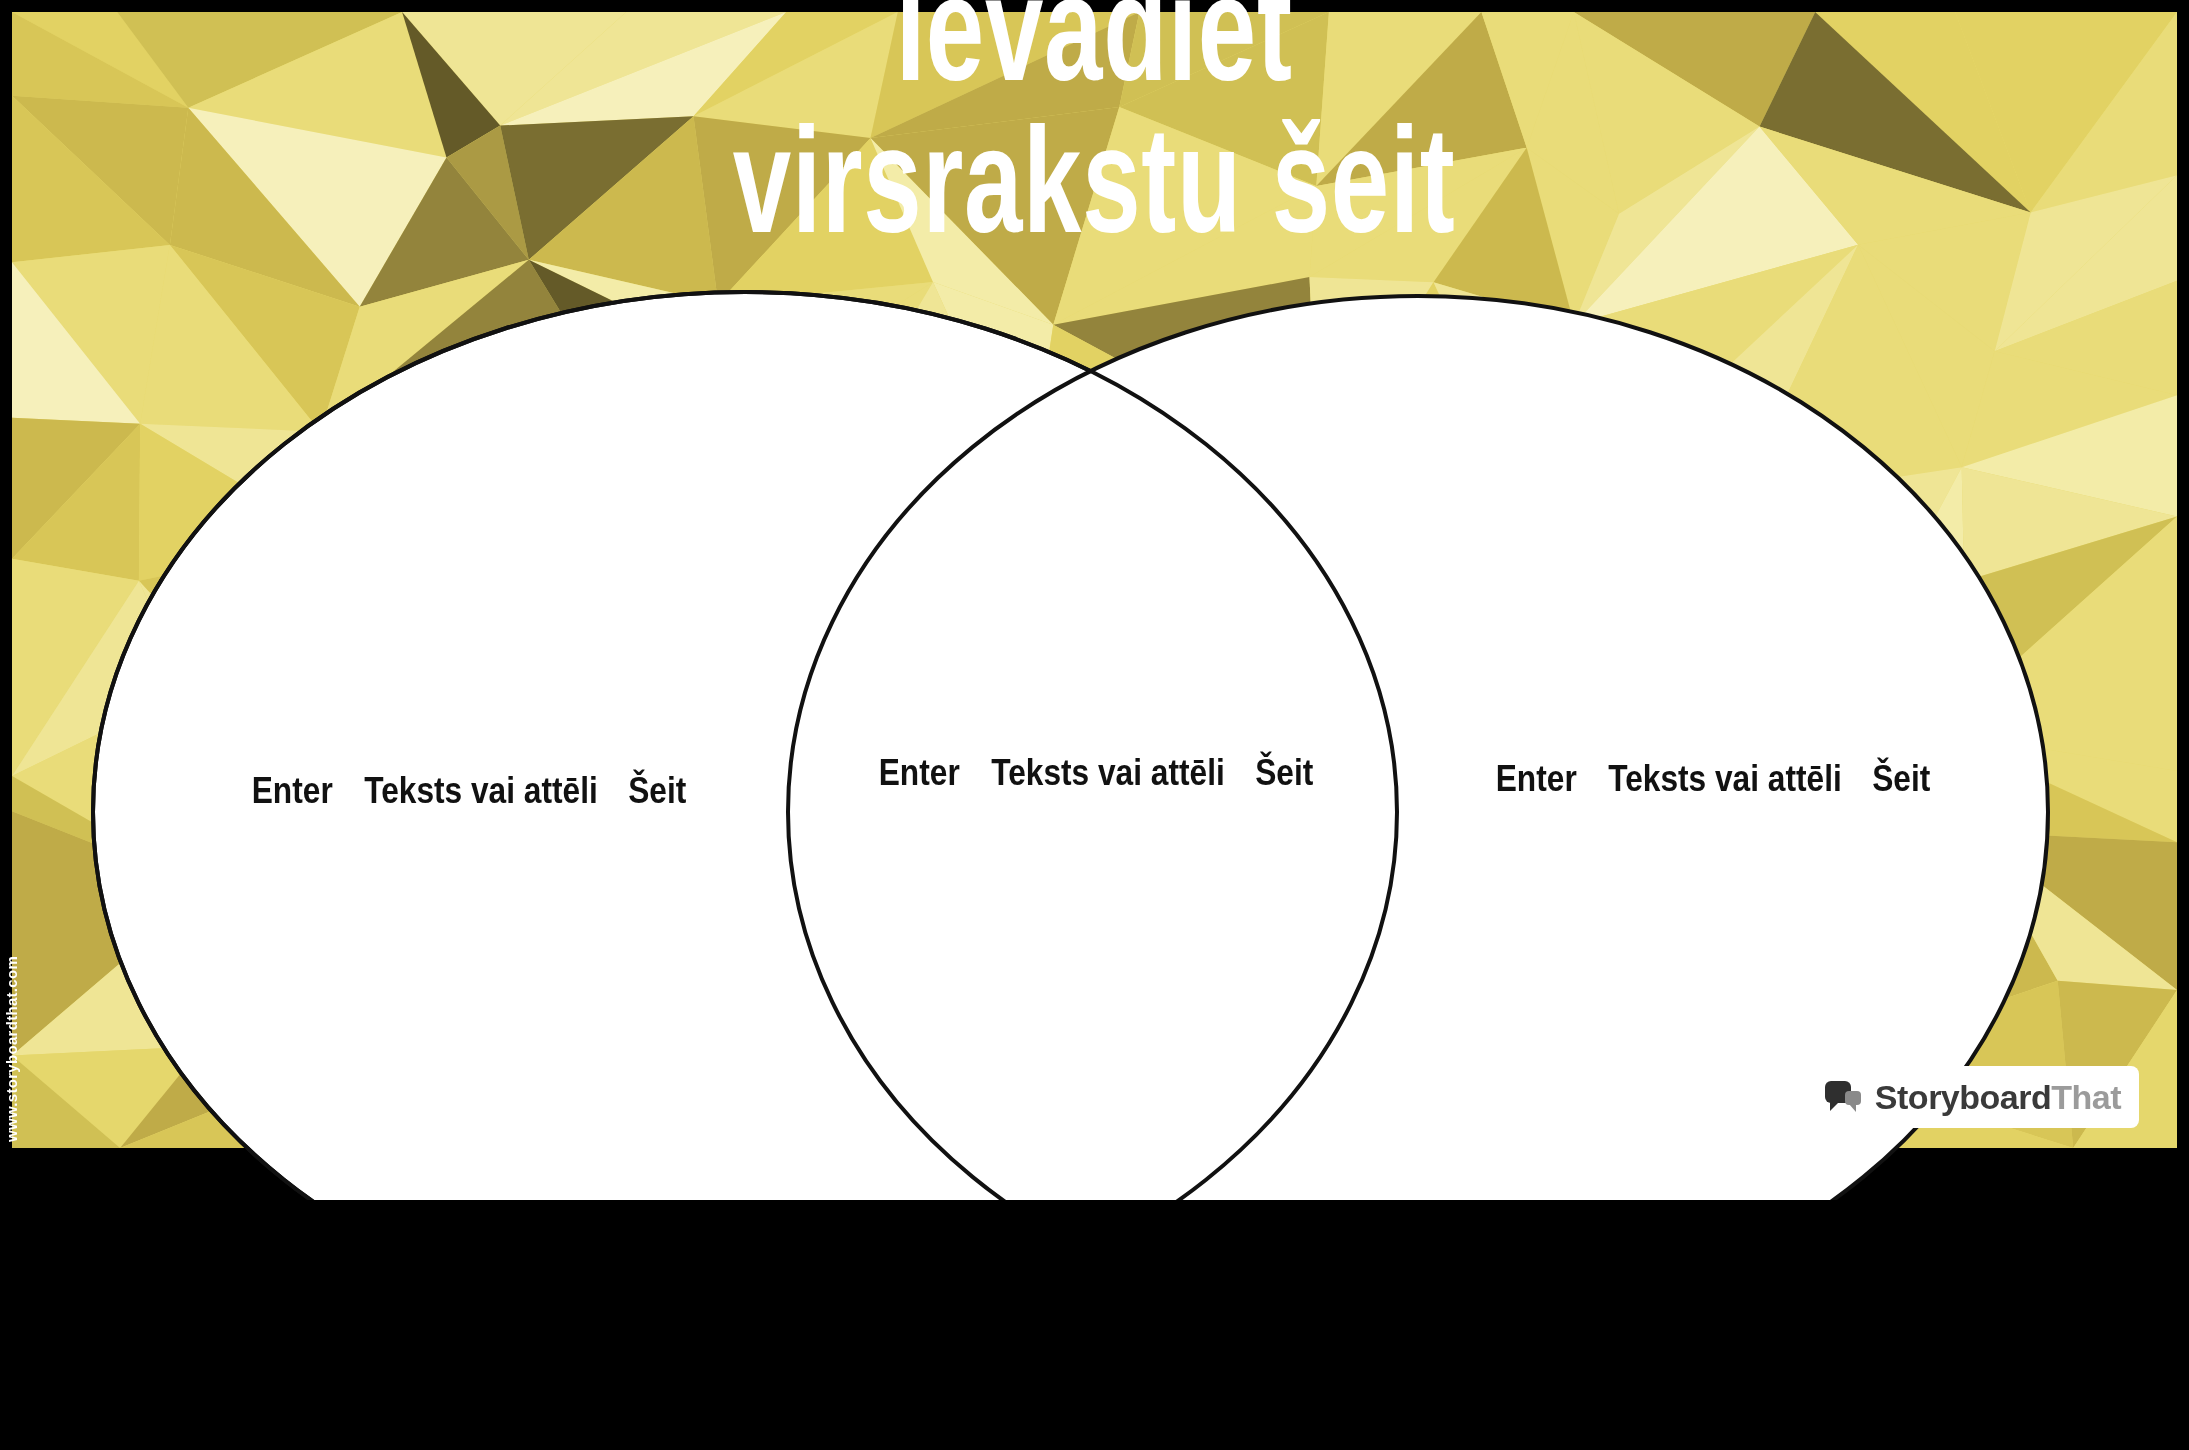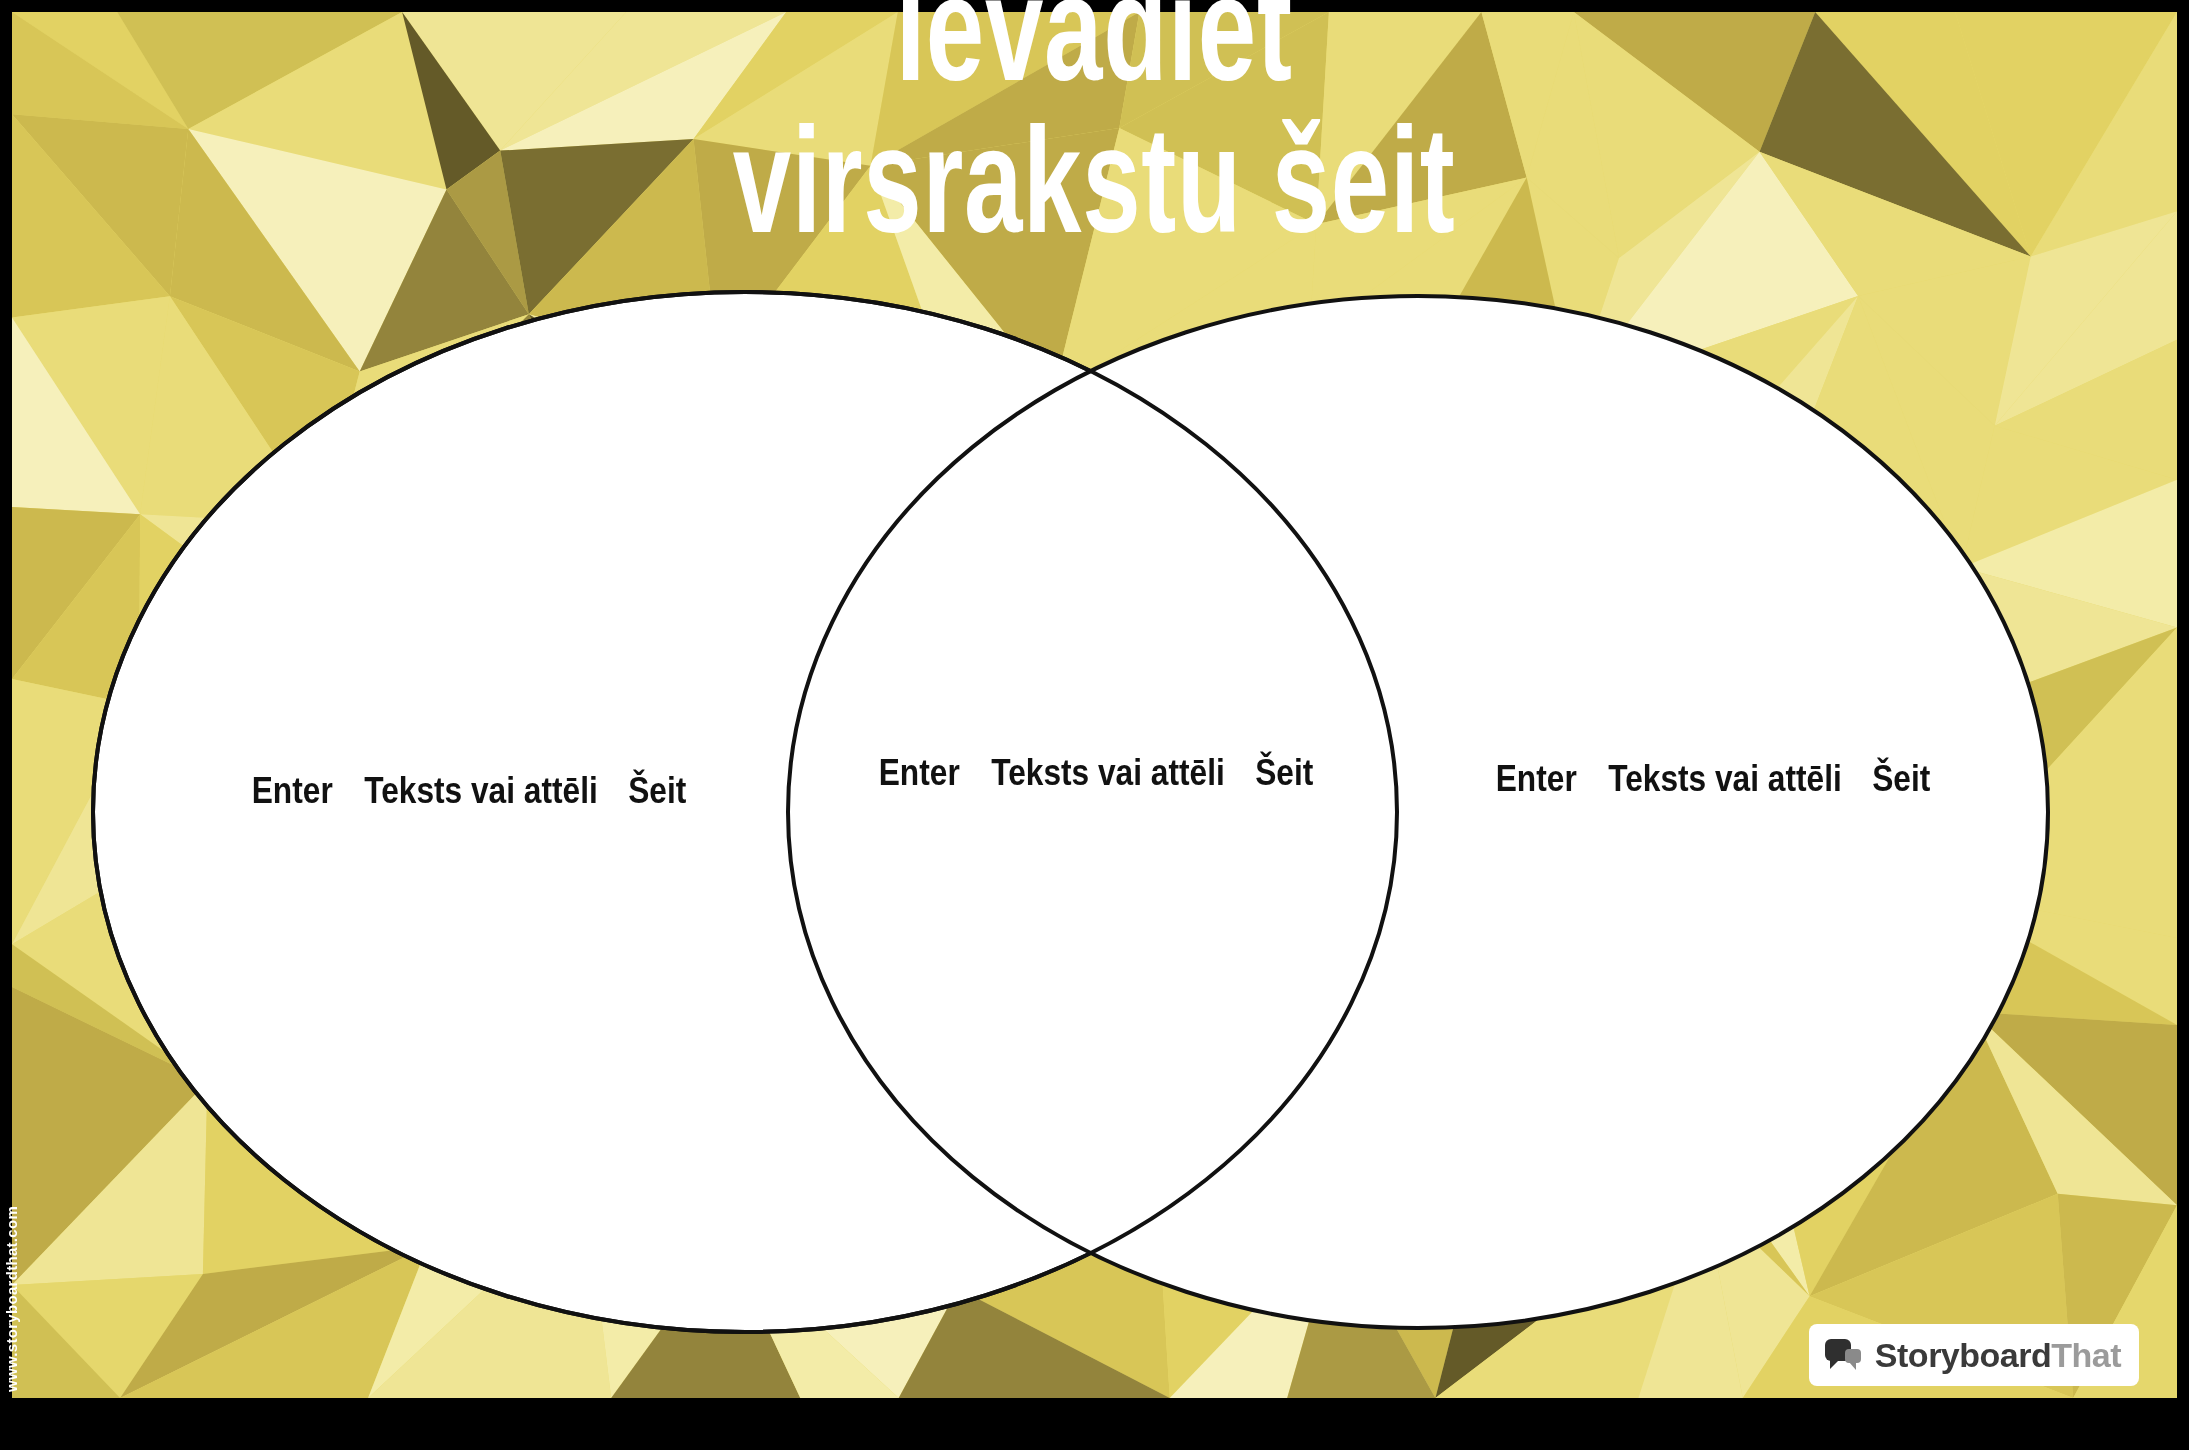--- a/index.html
+++ b/index.html
@@ -4,21 +4,21 @@
 <style>
   html, body {
     margin: 0;
     padding: 0;
     background: #000;
     font-family: "Liberation Sans", sans-serif;
   }
   .poster {
     position: relative;
     width: 2189px;
-    height: 1450px;
+    height: 1200px;
     background: #000;
     overflow: hidden;
   }
   
   .canvas {
     position: absolute;
     left: 12px;
     top: 12px;
     right: 12px;
     bottom: 52px;
@@ -88,21 +88,21 @@
     color: #ffffff;
     font-size: 15px;
     font-weight: 700;
     letter-spacing: 0.3px;
     z-index: 5;
     white-space: nowrap;
   }
   .logo-pill {
     position: absolute;
     right: 50px;
-    bottom: 64px;
+    bottom: 72px;
     height: 62px;
     padding: 0 18px 0 12px;
     background: #ffffff;
     border-radius: 8px;
     display: flex;
     align-items: center;
     gap: 10px;
     z-index: 6;
   }
   .logo-text {

